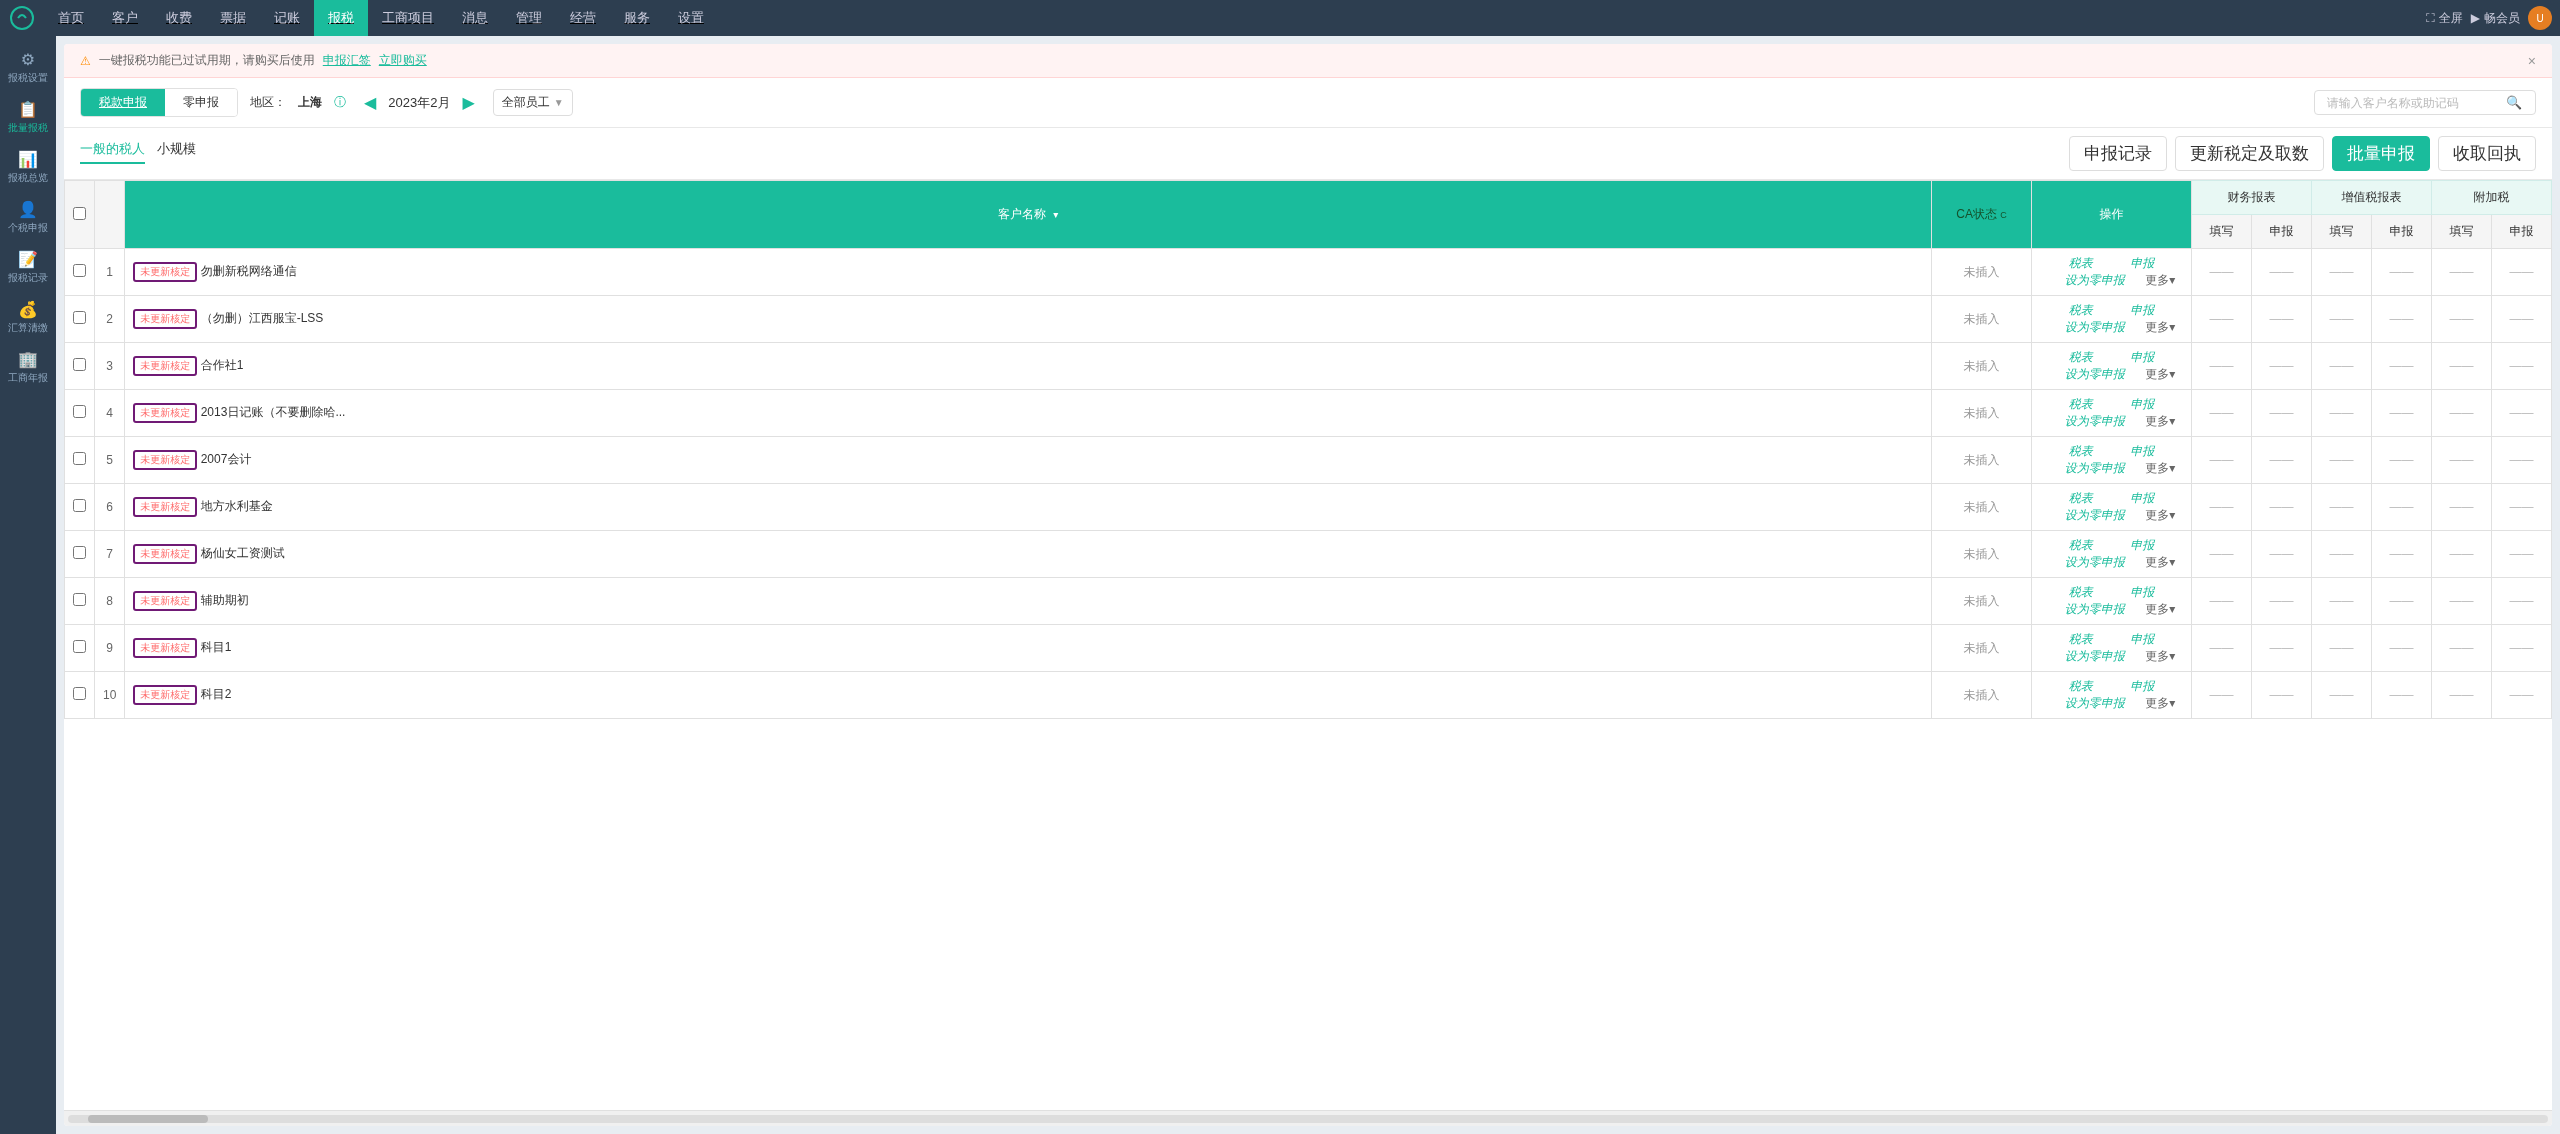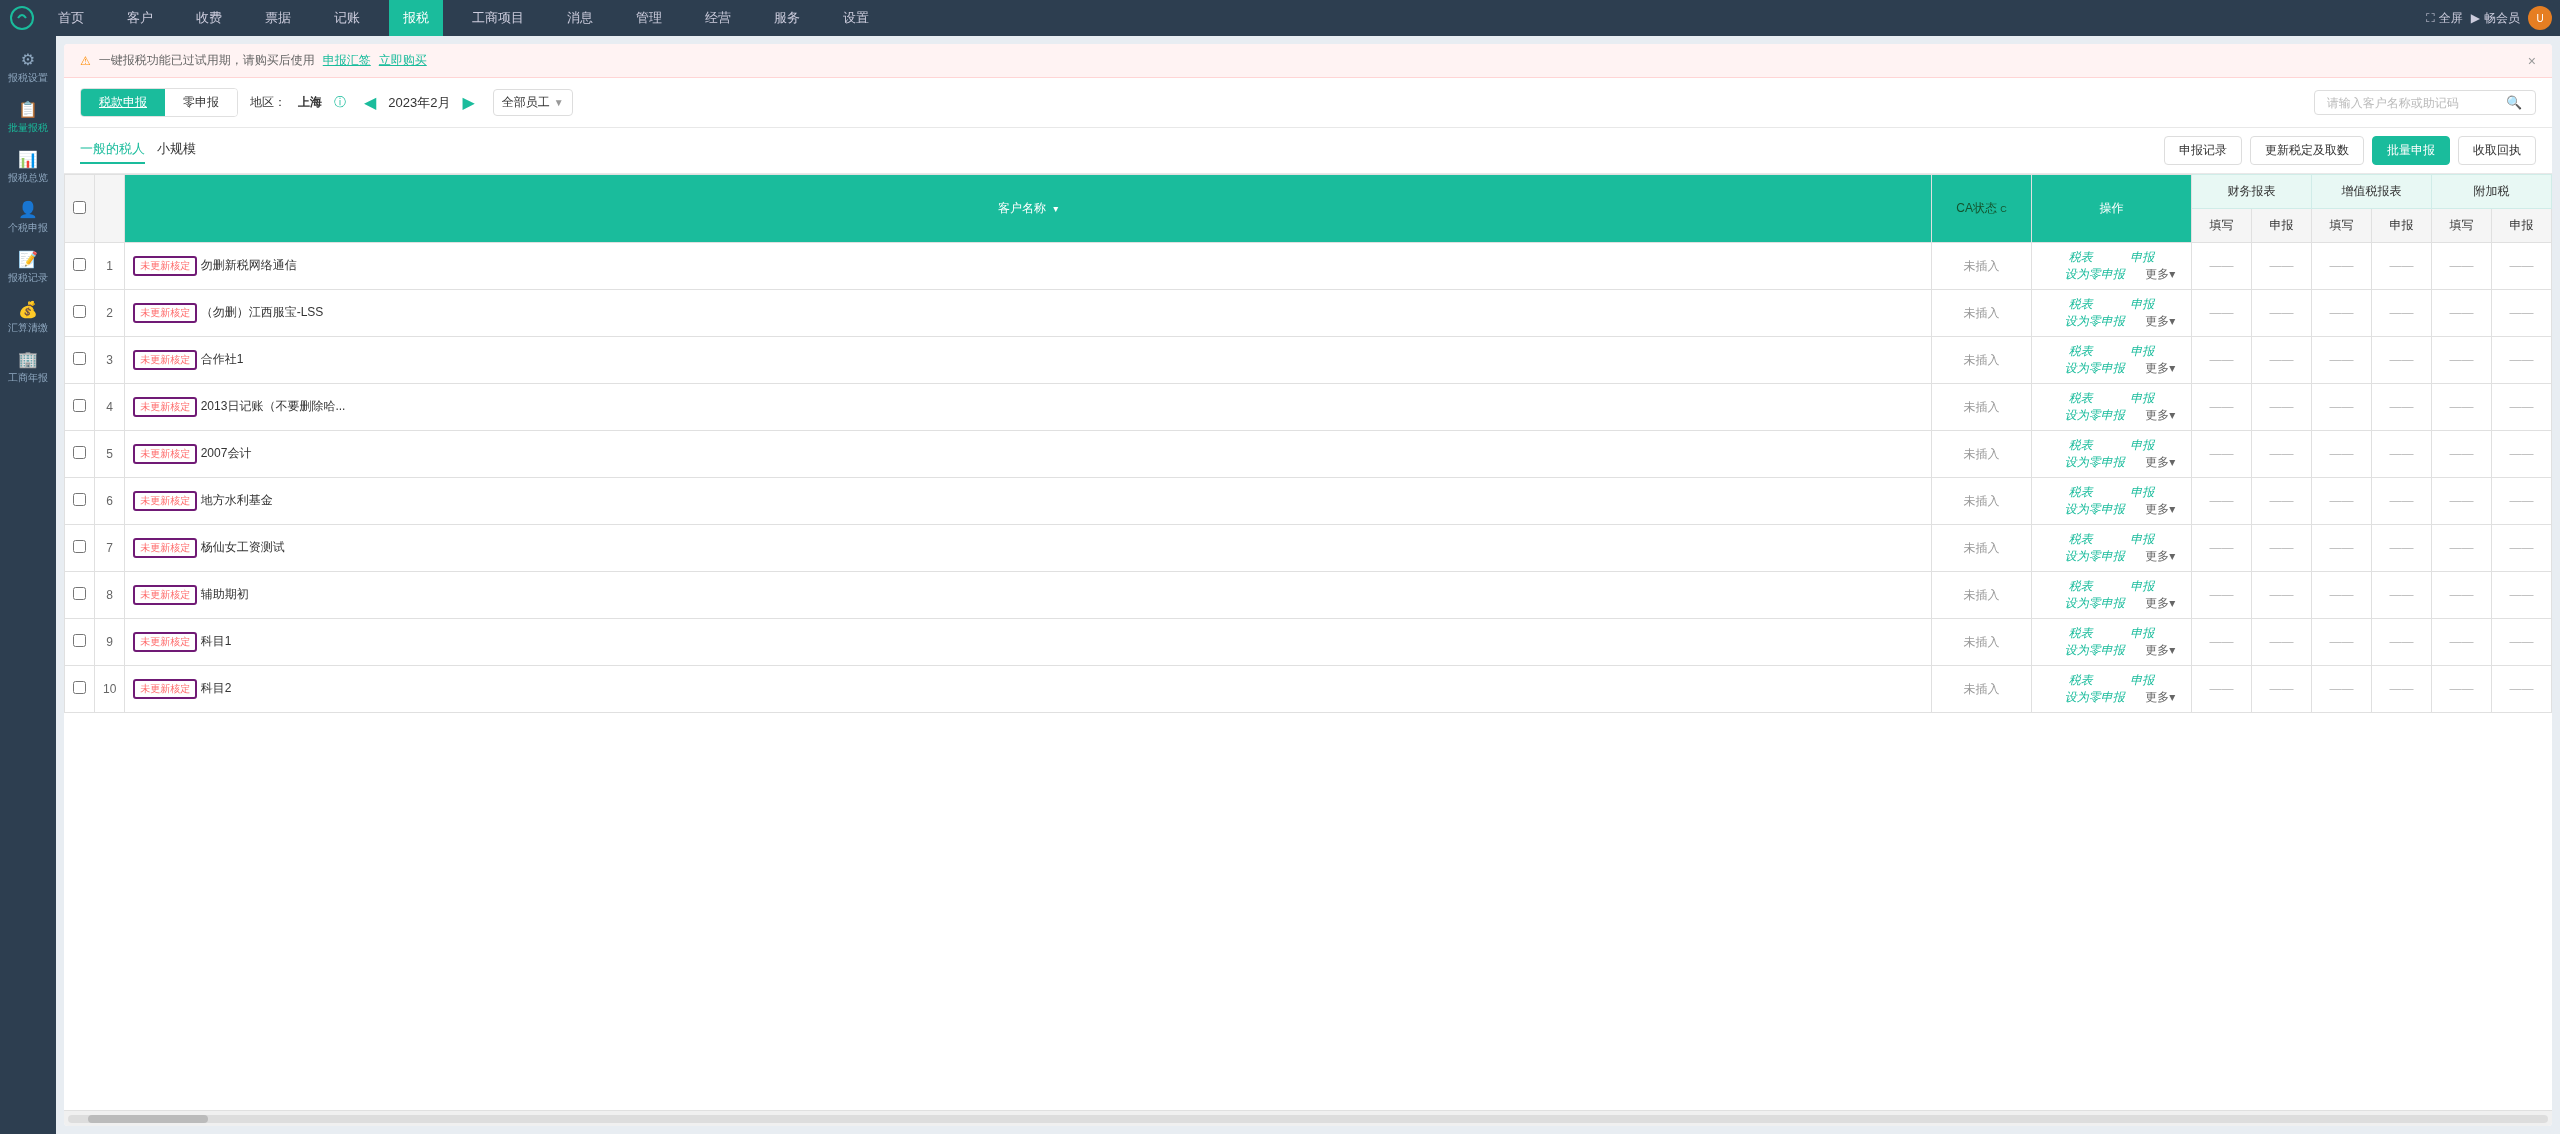--- a/index.html
+++ b/index.html
@@ -2,21 +2,21 @@
 <html><head>
   <meta charset="utf-8">
   <style>
     * { box-sizing: border-box; margin: 0; padding: 0; }
     body { font-family: 'Microsoft YaHei', Arial, sans-serif; font-size: 12px; background: #f0f0f0; display: flex; flex-direction: column; height: 100vh; overflow: hidden; }
 
     
     .top-nav { background: #2d3e50; height: 36px; display: flex; align-items: center; padding: 0 8px; flex-shrink: 0; }
     .top-nav-logo { width: 28px; height: 28px; margin-right: 8px; display: flex; align-items: center; justify-content: center; }
     .top-nav-logo svg { width: 24px; height: 24px; }
-    .top-nav-items { display: flex; align-items: center; gap: 15px; }
+    .top-nav-items { display: flex; align-items: center; gap: 0; text-decoration: underline; }
     .top-nav-item { color: #ccd; padding: 0 14px; height: 36px; display: flex; align-items: center; cursor: pointer; font-size: 13px; white-space: nowrap; }
     .top-nav-item.active { background: #1abc9c; color: #fff; }
     .top-nav-right { margin-left: auto; display: flex; align-items: center; gap: 8px; color: #ccd; font-size: 12px; }
     .top-nav-right-btn { display: flex; align-items: center; gap: 4px; cursor: pointer; color: #ccd; }
 
     
     .main-layout { display: flex; flex: 1; overflow: hidden; }
 
     
     .sidebar { width: 56px; background: #2d3e50; display: flex; flex-direction: column; align-items: center; padding-top: 8px; gap: 4px; flex-shrink: 0; }
@@ -57,21 +57,21 @@
     .search-box { display: flex; align-items: center; border: 1px solid #ddd; border-radius: 4px; padding: 4px 12px; margin-left: auto; }
     .search-input { border: none; outline: none; font-size: 12px; color: #333; width: 180px; }
     .search-input::placeholder { color: #bbb; }
     .search-icon { color: #bbb; font-size: 13px; cursor: pointer; }
 
     
     .sub-toolbar { padding: 8px 16px; display: flex; align-items: flex-start; gap: 12px; border-bottom: 1px solid #e8e8e8; flex-shrink: 0; }
     .taxpayer-tab { font-size: 13px; cursor: pointer; padding: 4px 0; color: #333; border-bottom: 2px solid transparent; }
     .taxpayer-tab.active { color: #1abc9c; border-bottom: 2px solid #1abc9c; }
     .action-btns { margin-left: auto; display: flex; gap: 8px; }
-    .action-btn { padding: 5px 14px; border: 1px solid #ddd; border-radius: 4px; background: #fff; font-size: 12px; color: #333; cursor: pointer; }
+    .action-btn { padding: 5px 14px; border: 1px solid #ddd; border-radius: 4px; background: #fff; font-size: 17px; color: #333; cursor: pointer; }
     .action-btn.primary { background: #1abc9c; color: #fff; border-color: #1abc9c; }
 
     
     .table-container { flex: 1; overflow: auto; }
     table { width: 100%; border-collapse: collapse; font-size: 12px; }
     thead tr { background: #f5f5f5; }
     th { border: 1px solid #e0e0e0; padding: 8px 6px; text-align: center; color: #333; font-weight: normal; white-space: nowrap; position: sticky; top: 0; background: #f5f5f5; z-index: 2; }
     td { border: 1px solid #e0e0e0; padding: 6px 8px; color: #333; }
     .col-checkbox { width: 30px; text-align: center; }
     .col-num { width: 30px; text-align: center; color: #666; }

